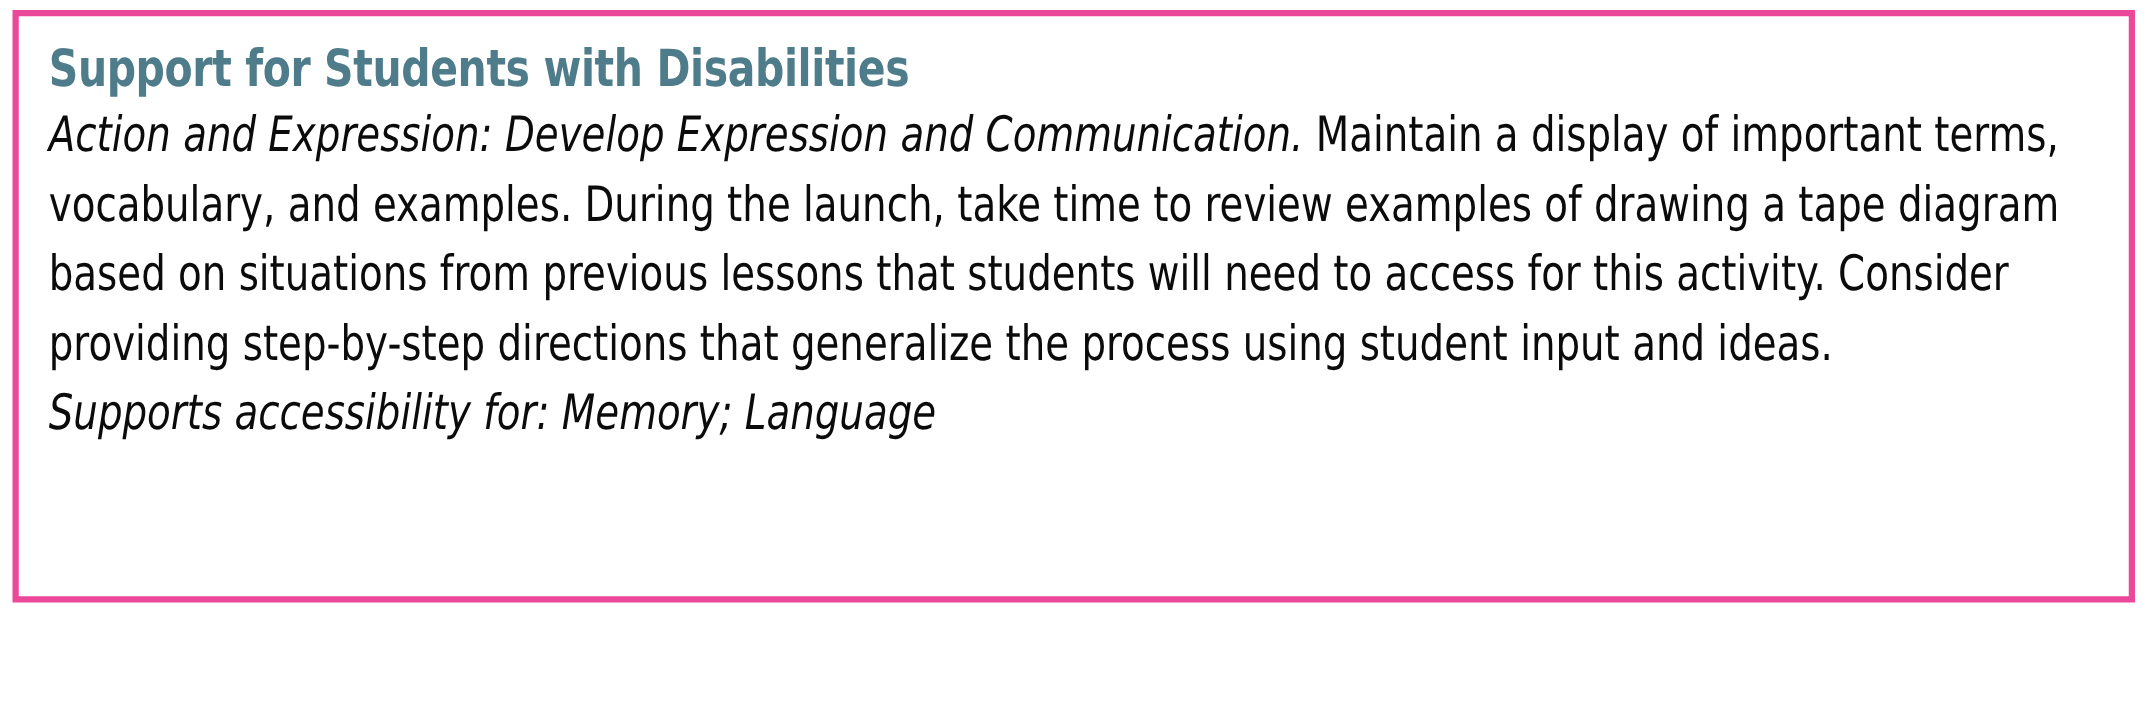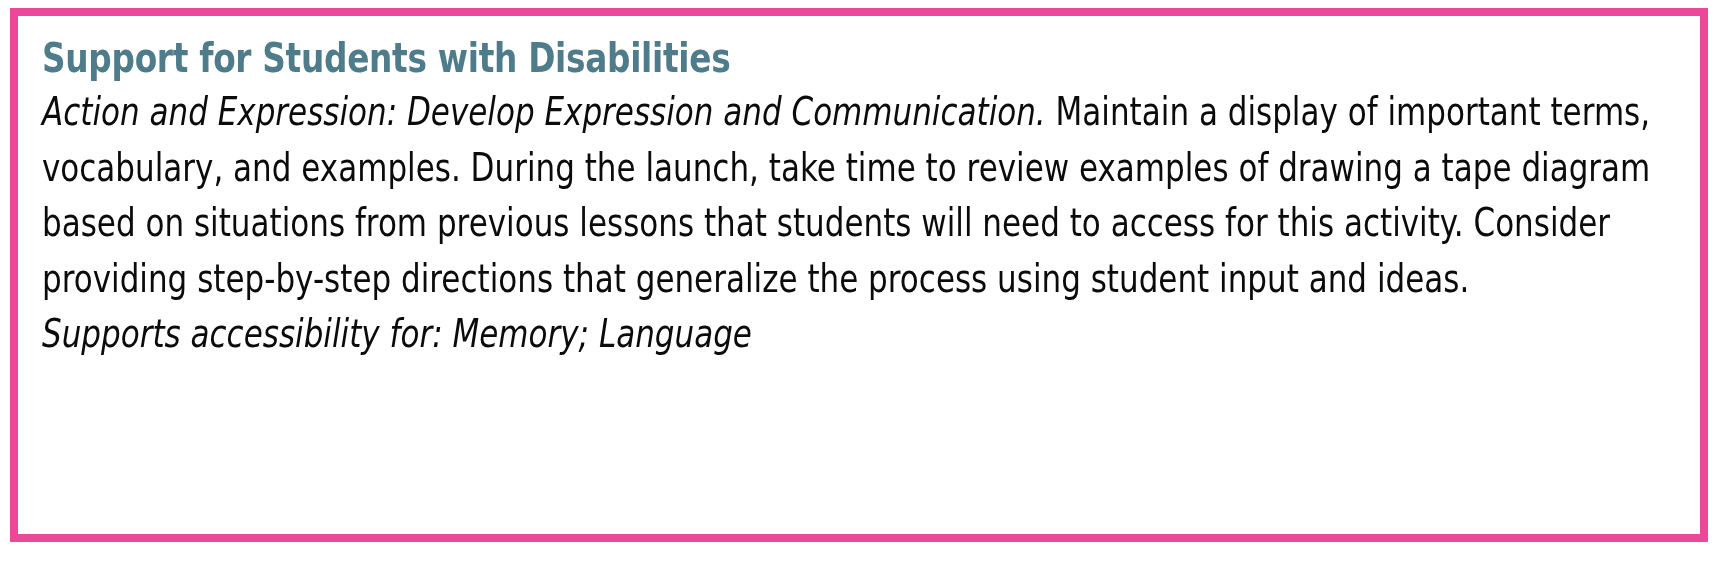--- a/index.html
+++ b/index.html
@@ -24,23 +24,23 @@
     box-sizing: border-box;
     background: #ffffff;
   }
 
   
   .callout {
     position: absolute;
     left: 10px;
     top: 8px;
     width: 1698px;
-    height: 534px;
+    height: 474px;
     box-sizing: border-box;
-    border: 8px solid #ec4899;
+    border: 5px solid #ec4899;
     background: #ffffff;
   }
 
   .callout-inner {
     box-sizing: border-box;
     padding: 16px 22px 10px 24px;
   }
 
   .callout-heading {
     margin: 0;

